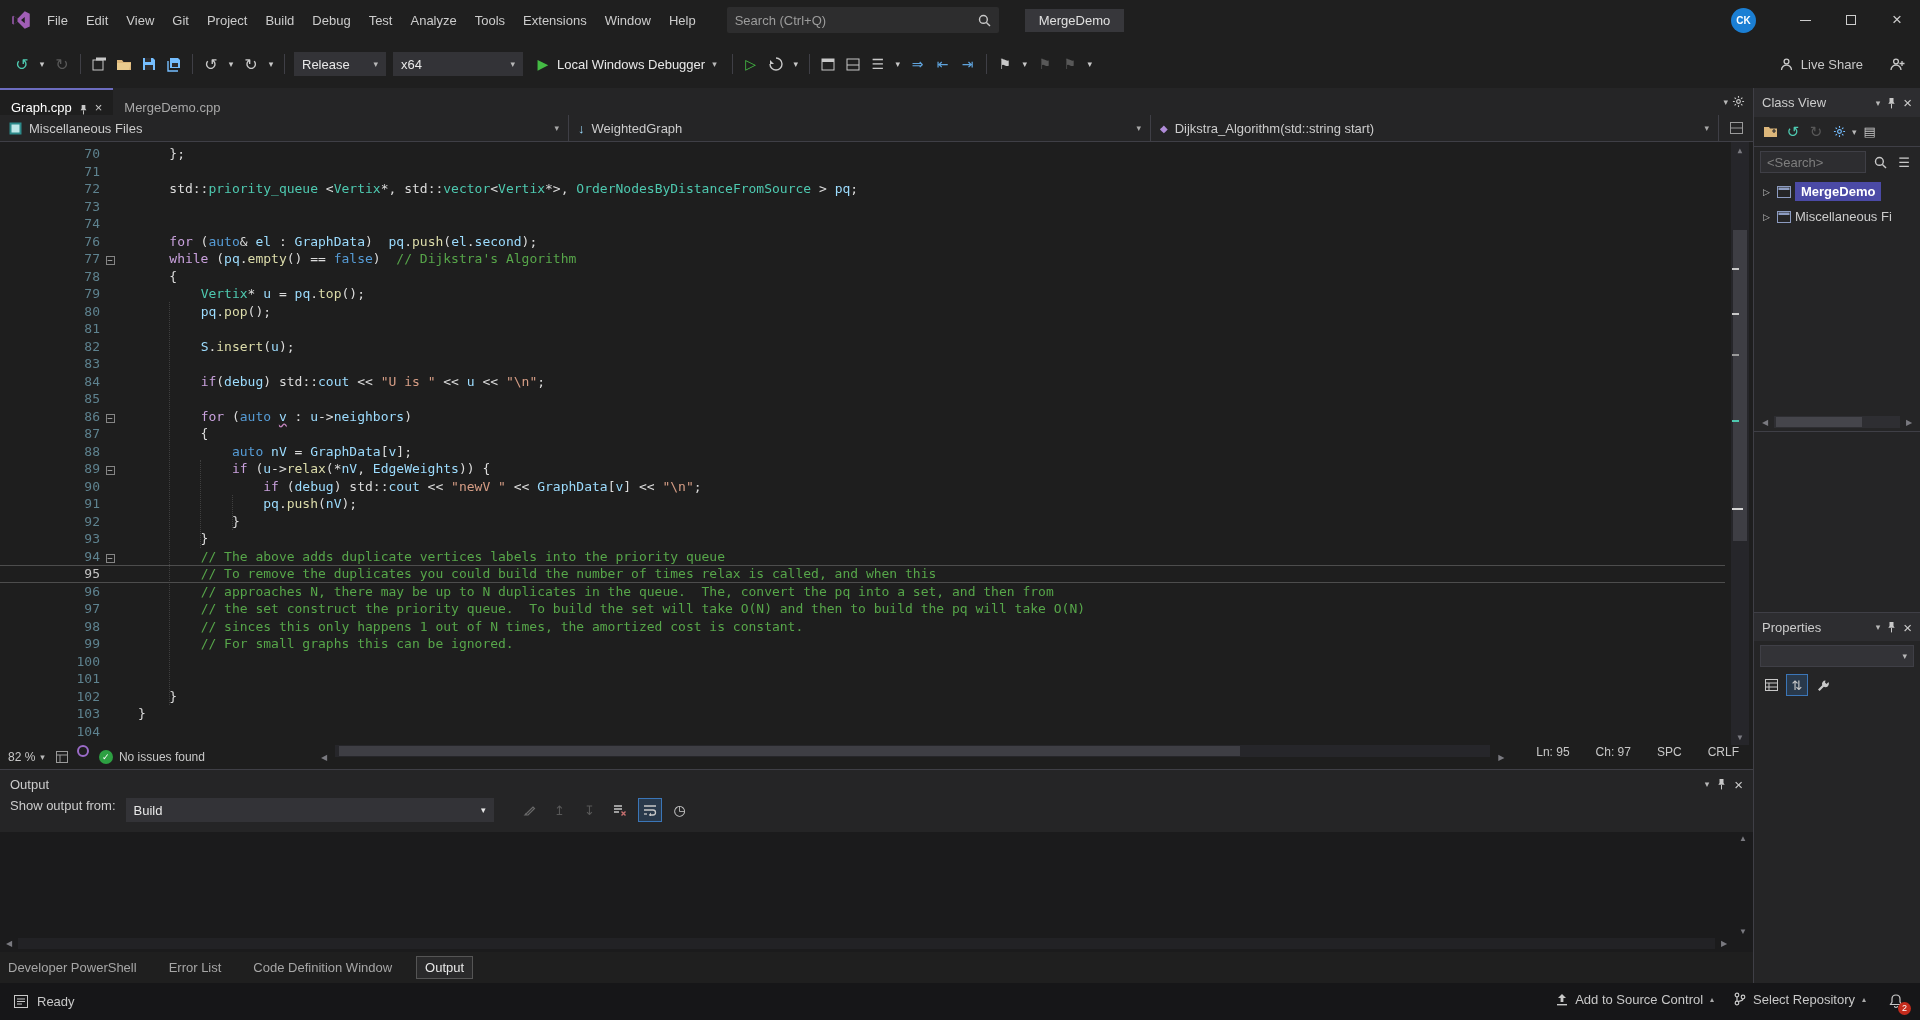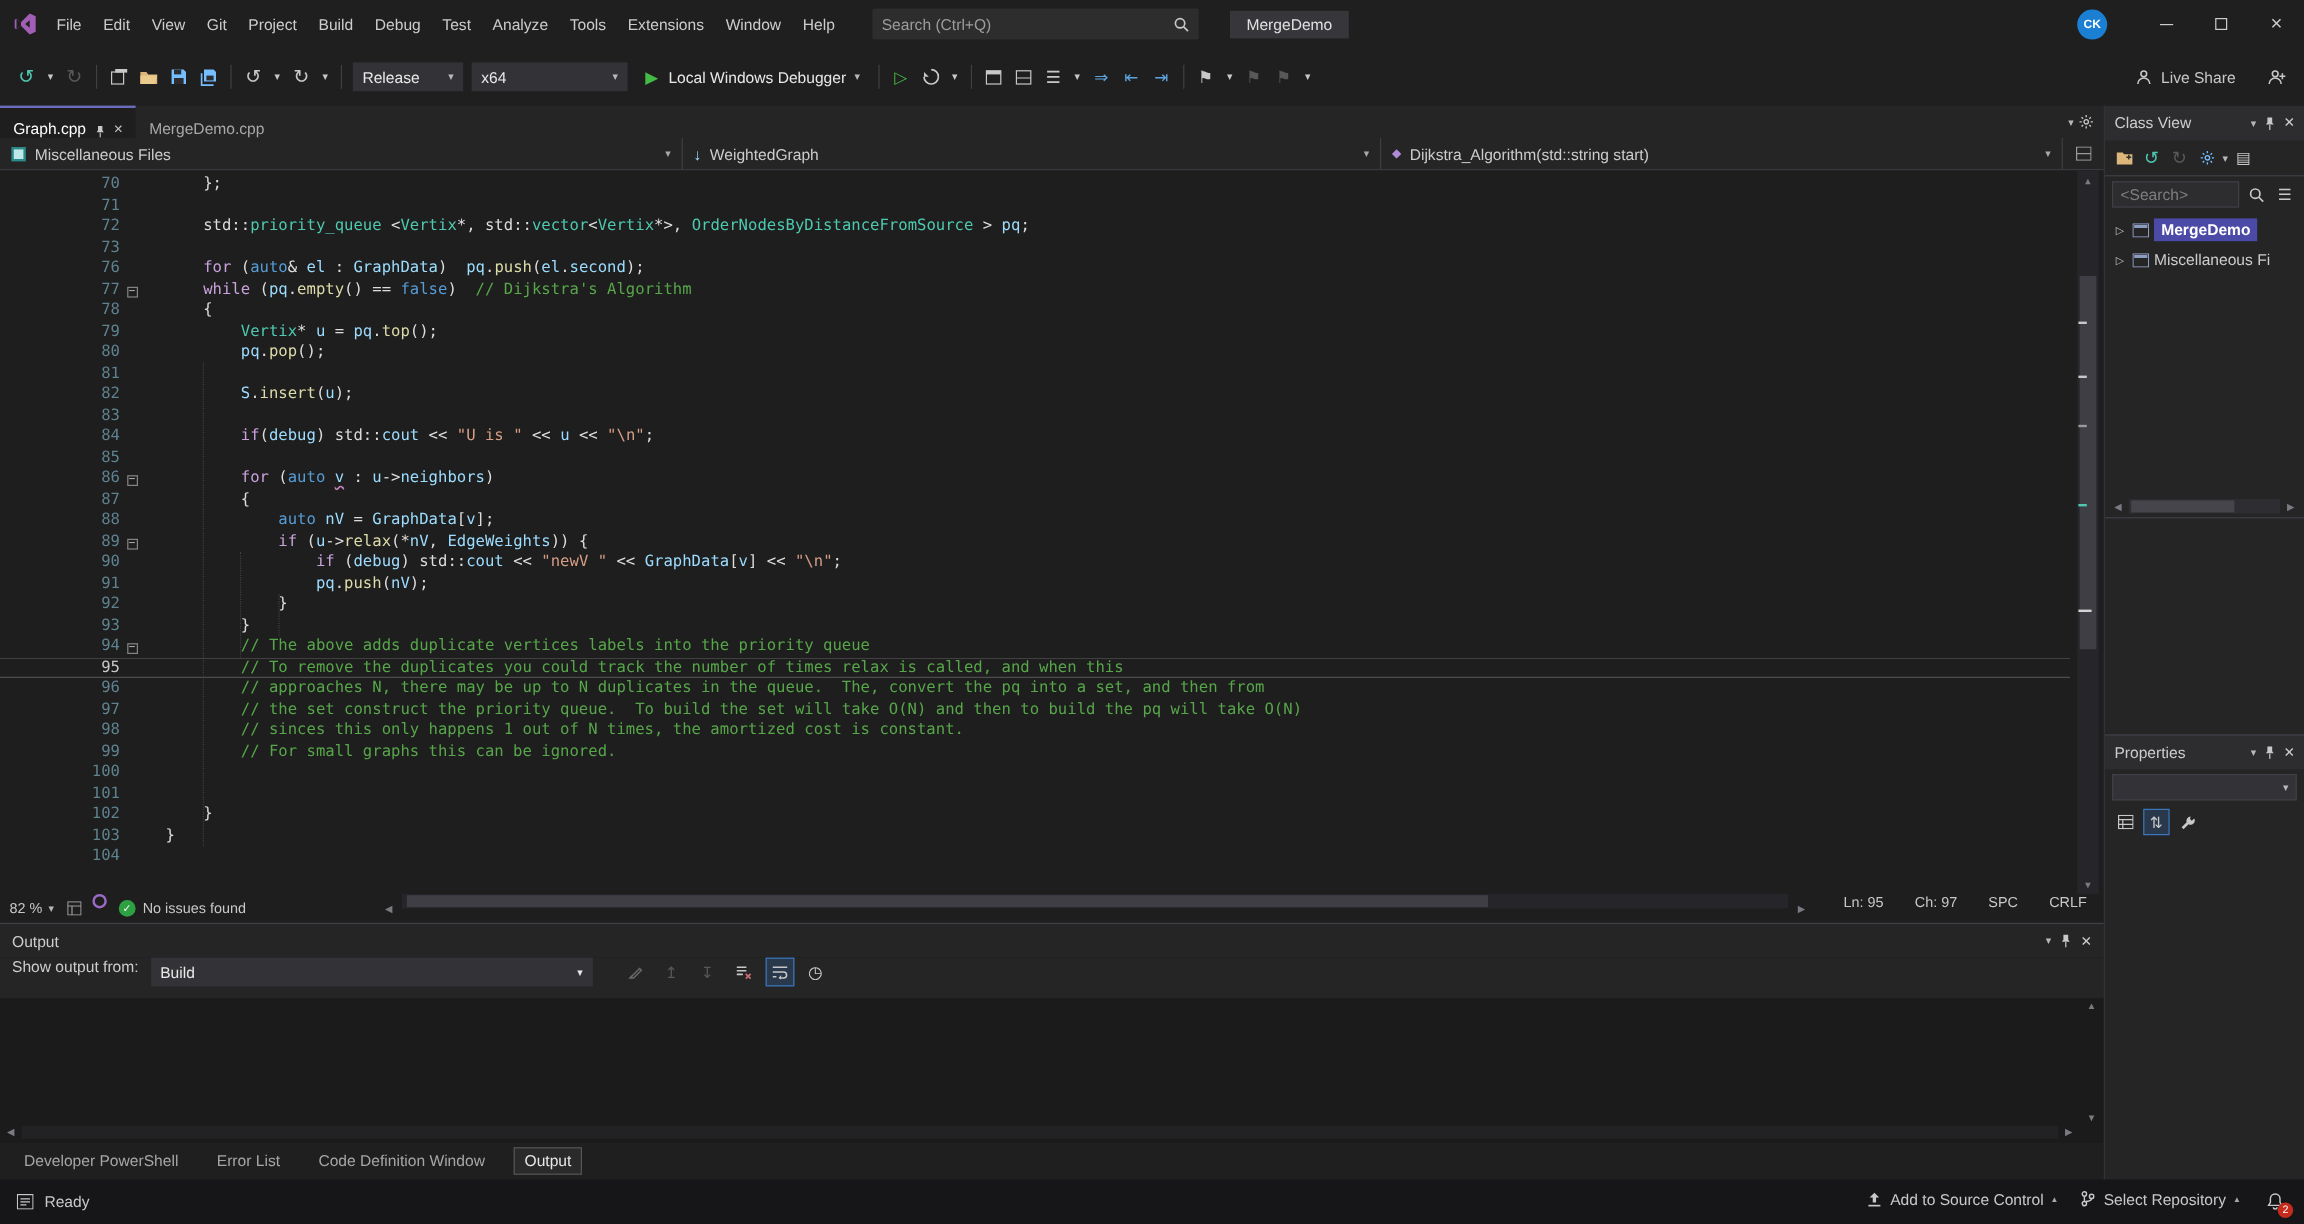--- a/index.html
+++ b/index.html
@@ -106,21 +106,21 @@
   .obtn{width:24px;height:24px;display:inline-flex;align-items:center;justify-content:center;color:#C8C8C8;font-size:13px}
   .obtn.disabled{color:#585858}
   .obtn.selected{border:1px solid #3B76B8;background:rgba(55,119,187,.25)}
   .output-content{flex:0 0 120px;position:relative;background:#1B1B1C}
   .oc-vscroll{position:absolute;top:2px;right:2px;bottom:16px;width:16px;display:flex;flex-direction:column;
               justify-content:space-between;align-items:center;font-size:8px;color:#7A7A80}
   .oc-hscroll{position:absolute;left:0;right:20px;bottom:2px;height:13px;display:flex;align-items:center}
   .oc-hscroll .trk{flex:1;height:11px;background:#222225}
 
   
-  .bottom-tabs{flex:0 0 31px;display:flex;align-items:center;background:#1F1F1F;padding:0 12px;gap:16px}
+  .bottom-tabs{flex:0 0 31px;display:flex;align-items:center;background:#1F1F1F;padding:0 0;gap:16px}
   .btab{padding:3px 8px;color:#A6A6A6;white-space:nowrap}
   .btab.active{border:1px solid #555;background:#2A2A2B;color:#E8E8E8}
 
   
   .statusbar{flex:0 0 37px;display:flex;align-items:center;background:#161618;padding:0 14px;color:#C8C8C8}
   .sb-left{display:flex;align-items:center;gap:9px}
   .sb-right{margin-left:auto;display:flex;align-items:flex-start;gap:20px}
   .sb-group{display:flex;align-items:center;gap:7px;white-space:nowrap}
   .sb-caret{font-size:8px;color:#A8A8A8}
   .bell-wrap{position:relative;width:20px;height:20px;display:flex;align-items:center;justify-content:center}
@@ -370,40 +370,41 @@
 
       <div class="editor">
         <div class="iguide" style="left:169px;top:160px;height:403px"></div>
         <div class="iguide" style="left:200px;top:318px;height:88px"></div>
         <div class="iguide" style="left:232px;top:353px;height:35px"></div>
         <div id="code-lines">
             <div class="code-line"><span class="ln">70</span><span class="fold"></span><span class="code-text"><span class="tk-d">    };</span></span></div>
             <div class="code-line"><span class="ln">71</span><span class="fold"></span><span class="code-text"></span></div>
             <div class="code-line"><span class="ln">72</span><span class="fold"></span><span class="code-text"><span class="tk-d">    </span><span class="tk-d">std</span><span class="tk-d">::</span><span class="tk-t">priority_queue</span><span class="tk-d"> &lt;</span><span class="tk-t">Vertix</span><span class="tk-d">*, </span><span class="tk-d">std</span><span class="tk-d">::</span><span class="tk-t">vector</span><span class="tk-d">&lt;</span><span class="tk-t">Vertix</span><span class="tk-d">*&gt;, </span><span class="tk-t">OrderNodesByDistanceFromSource</span><span class="tk-d"> &gt; </span><span class="tk-v">pq</span><span class="tk-d">;</span></span></div>
             <div class="code-line"><span class="ln">73</span><span class="fold"></span><span class="code-text"></span></div>
+            <div class="code-line"><span class="ln">74</span><span class="fold"></span><span class="code-text"></span></div>
             <div class="code-line"><span class="ln">76</span><span class="fold"></span><span class="code-text"><span class="tk-d">    </span><span class="tk-c">for</span><span class="tk-d"> (</span><span class="tk-k">auto</span><span class="tk-d">&amp; </span><span class="tk-v">el</span><span class="tk-d"> : </span><span class="tk-v">GraphData</span><span class="tk-d">)  </span><span class="tk-v">pq</span><span class="tk-d">.</span><span class="tk-f">push</span><span class="tk-d">(</span><span class="tk-v">el</span><span class="tk-d">.</span><span class="tk-v">second</span><span class="tk-d">);</span></span></div>
             <div class="code-line"><span class="ln">77</span><span class="fold"><span class="fold-box">−</span></span><span class="code-text"><span class="tk-d">    </span><span class="tk-c">while</span><span class="tk-d"> (</span><span class="tk-v">pq</span><span class="tk-d">.</span><span class="tk-f">empty</span><span class="tk-d">() == </span><span class="tk-k">false</span><span class="tk-d">)  </span><span class="tk-m">// Dijkstra's Algorithm</span></span></div>
             <div class="code-line"><span class="ln">78</span><span class="fold"></span><span class="code-text"><span class="tk-d">    {</span></span></div>
             <div class="code-line"><span class="ln">79</span><span class="fold"></span><span class="code-text"><span class="tk-d">        </span><span class="tk-t">Vertix</span><span class="tk-d">* </span><span class="tk-v">u</span><span class="tk-d"> = </span><span class="tk-v">pq</span><span class="tk-d">.</span><span class="tk-f">top</span><span class="tk-d">();</span></span></div>
             <div class="code-line"><span class="ln">80</span><span class="fold"></span><span class="code-text"><span class="tk-d">        </span><span class="tk-v">pq</span><span class="tk-d">.</span><span class="tk-f">pop</span><span class="tk-d">();</span></span></div>
             <div class="code-line"><span class="ln">81</span><span class="fold"></span><span class="code-text"></span></div>
             <div class="code-line"><span class="ln">82</span><span class="fold"></span><span class="code-text"><span class="tk-d">        </span><span class="tk-v">S</span><span class="tk-d">.</span><span class="tk-f">insert</span><span class="tk-d">(</span><span class="tk-v">u</span><span class="tk-d">);</span></span></div>
             <div class="code-line"><span class="ln">83</span><span class="fold"></span><span class="code-text"></span></div>
             <div class="code-line"><span class="ln">84</span><span class="fold"></span><span class="code-text"><span class="tk-d">        </span><span class="tk-c">if</span><span class="tk-d">(</span><span class="tk-v">debug</span><span class="tk-d">) </span><span class="tk-d">std</span><span class="tk-d">::</span><span class="tk-v">cout</span><span class="tk-d"> &lt;&lt; </span><span class="tk-s">"U is "</span><span class="tk-d"> &lt;&lt; </span><span class="tk-v">u</span><span class="tk-d"> &lt;&lt; </span><span class="tk-s">"\n"</span><span class="tk-d">;</span></span></div>
             <div class="code-line"><span class="ln">85</span><span class="fold"></span><span class="code-text"></span></div>
             <div class="code-line"><span class="ln">86</span><span class="fold"><span class="fold-box">−</span></span><span class="code-text"><span class="tk-d">        </span><span class="tk-c">for</span><span class="tk-d"> (</span><span class="tk-k">auto</span><span class="tk-d"> </span><span class="tk-v sq">v</span><span class="tk-d"> : </span><span class="tk-v">u</span><span class="tk-d">-&gt;</span><span class="tk-v">neighbors</span><span class="tk-d">)</span></span></div>
             <div class="code-line"><span class="ln">87</span><span class="fold"></span><span class="code-text"><span class="tk-d">        {</span></span></div>
             <div class="code-line"><span class="ln">88</span><span class="fold"></span><span class="code-text"><span class="tk-d">            </span><span class="tk-k">auto</span><span class="tk-d"> </span><span class="tk-v">nV</span><span class="tk-d"> = </span><span class="tk-v">GraphData</span><span class="tk-d">[</span><span class="tk-v">v</span><span class="tk-d">];</span></span></div>
             <div class="code-line"><span class="ln">89</span><span class="fold"><span class="fold-box">−</span></span><span class="code-text"><span class="tk-d">            </span><span class="tk-c">if</span><span class="tk-d"> (</span><span class="tk-v">u</span><span class="tk-d">-&gt;</span><span class="tk-f">relax</span><span class="tk-d">(*</span><span class="tk-v">nV</span><span class="tk-d">, </span><span class="tk-v">EdgeWeights</span><span class="tk-d">)) {</span></span></div>
             <div class="code-line"><span class="ln">90</span><span class="fold"></span><span class="code-text"><span class="tk-d">                </span><span class="tk-c">if</span><span class="tk-d"> (</span><span class="tk-v">debug</span><span class="tk-d">) </span><span class="tk-d">std</span><span class="tk-d">::</span><span class="tk-v">cout</span><span class="tk-d"> &lt;&lt; </span><span class="tk-s">"newV "</span><span class="tk-d"> &lt;&lt; </span><span class="tk-v">GraphData</span><span class="tk-d">[</span><span class="tk-v">v</span><span class="tk-d">] &lt;&lt; </span><span class="tk-s">"\n"</span><span class="tk-d">;</span></span></div>
             <div class="code-line"><span class="ln">91</span><span class="fold"></span><span class="code-text"><span class="tk-d">                </span><span class="tk-v">pq</span><span class="tk-d">.</span><span class="tk-f">push</span><span class="tk-d">(</span><span class="tk-v">nV</span><span class="tk-d">);</span></span></div>
             <div class="code-line"><span class="ln">92</span><span class="fold"></span><span class="code-text"><span class="tk-d">            }</span></span></div>
             <div class="code-line"><span class="ln">93</span><span class="fold"></span><span class="code-text"><span class="tk-d">        }</span></span></div>
             <div class="code-line"><span class="ln">94</span><span class="fold"><span class="fold-box">−</span></span><span class="code-text"><span class="tk-d">        </span><span class="tk-m">// The above adds duplicate vertices labels into the priority queue</span></span></div>
-            <div class="code-line current"><span class="ln">95</span><span class="fold"></span><span class="code-text"><span class="tk-d">        </span><span class="tk-m">// To remove the duplicates you could track the number of times relax is called, and when this</span></span></div>
+            <div class="code-line current"><span class="ln">95</span><span class="fold"></span><span class="code-text"><span class="tk-d">        </span><span class="tk-m">// To remove the duplicates you could build the number of times relax is called, and when this</span></span></div>
             <div class="code-line"><span class="ln">96</span><span class="fold"></span><span class="code-text"><span class="tk-d">        </span><span class="tk-m">// approaches N, there may be up to N duplicates in the queue.  The, convert the pq into a set, and then from</span></span></div>
             <div class="code-line"><span class="ln">97</span><span class="fold"></span><span class="code-text"><span class="tk-d">        </span><span class="tk-m">// the set construct the priority queue.  To build the set will take O(N) and then to build the pq will take O(N)</span></span></div>
             <div class="code-line"><span class="ln">98</span><span class="fold"></span><span class="code-text"><span class="tk-d">        </span><span class="tk-m">// sinces this only happens 1 out of N times, the amortized cost is constant.</span></span></div>
             <div class="code-line"><span class="ln">99</span><span class="fold"></span><span class="code-text"><span class="tk-d">        </span><span class="tk-m">// For small graphs this can be ignored.</span></span></div>
             <div class="code-line"><span class="ln">100</span><span class="fold"></span><span class="code-text"></span></div>
             <div class="code-line"><span class="ln">101</span><span class="fold"></span><span class="code-text"></span></div>
             <div class="code-line"><span class="ln">102</span><span class="fold"></span><span class="code-text"><span class="tk-d">    }</span></span></div>
             <div class="code-line"><span class="ln">103</span><span class="fold"></span><span class="code-text"><span class="tk-d">}</span></span></div>
             <div class="code-line"><span class="ln">104</span><span class="fold"></span><span class="code-text"></span></div>
           </div>

